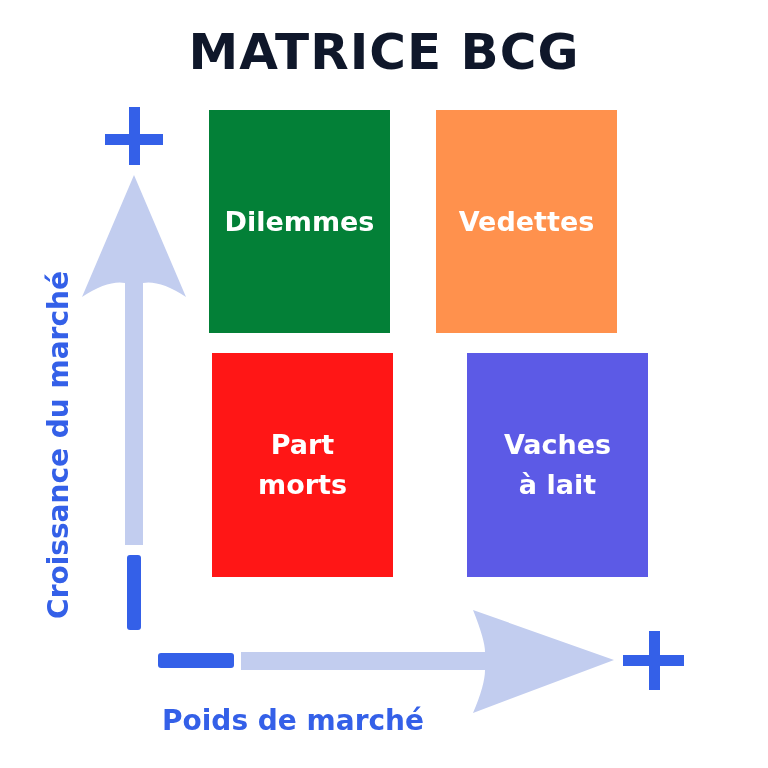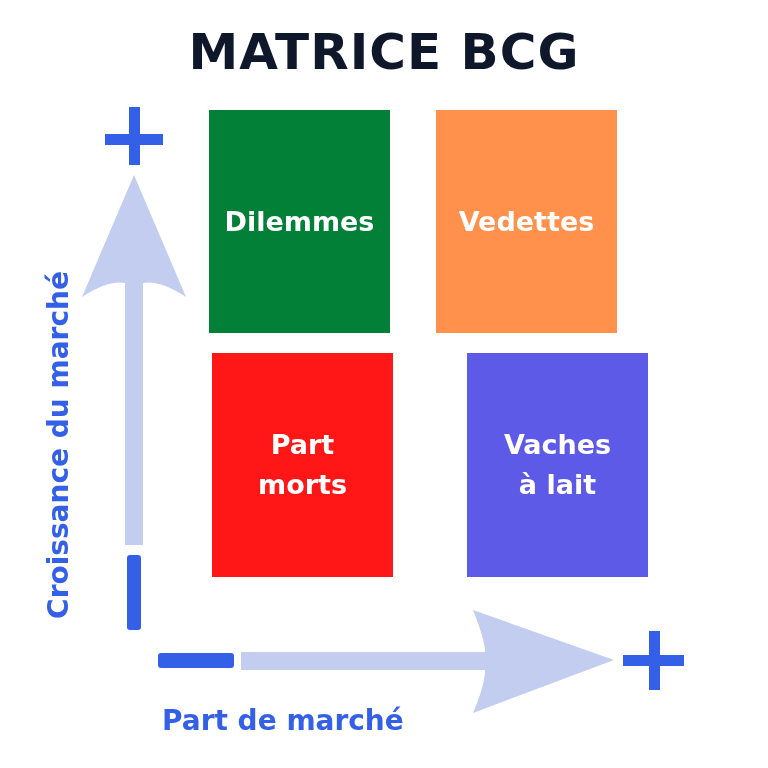--- a/index.html
+++ b/index.html
@@ -49,13 +49,13 @@
     <path d="M614 660 L473 610 Q485 640 485 652 L241 652 L241 670 L485 670 Q485 685 473 713 Z" fill="#c2cdef"></path>
   </g>
 
   <g>
     <rect x="623" y="655" width="61" height="11" fill="#3460e8"></rect>
     <rect x="649" y="631" width="11" height="59" fill="#3460e8"></rect>
   </g>
 </svg>
 
 <div class="ylabel">Croissance du marché</div>
-<div class="xlabel">Part de marché</div>
+<div class="xlabel">Poids de marché</div>
 
 </body></html>

